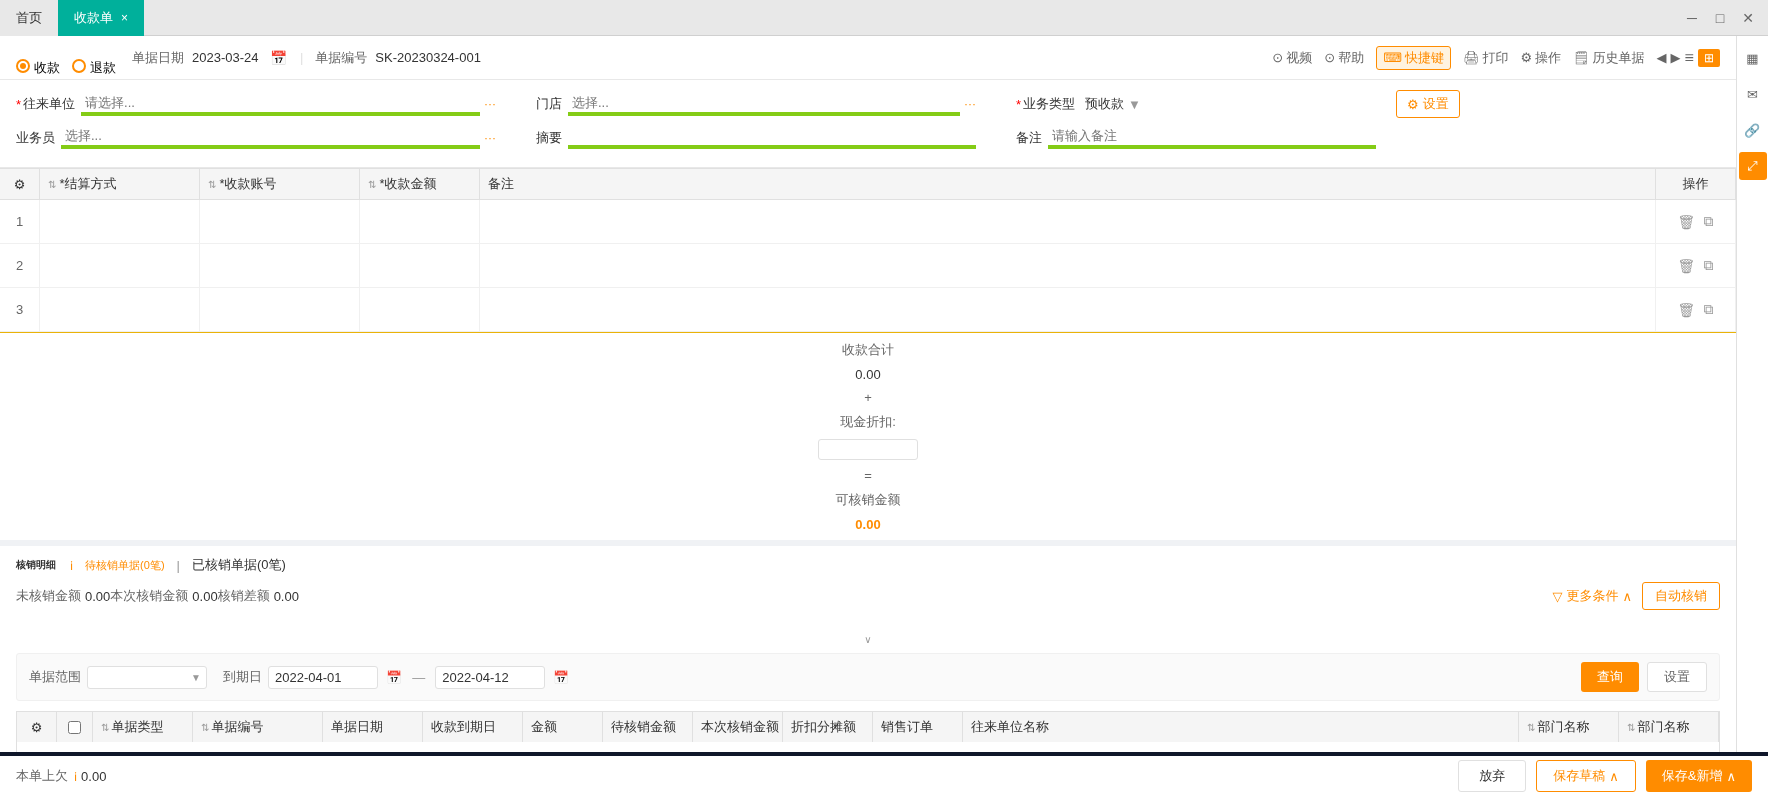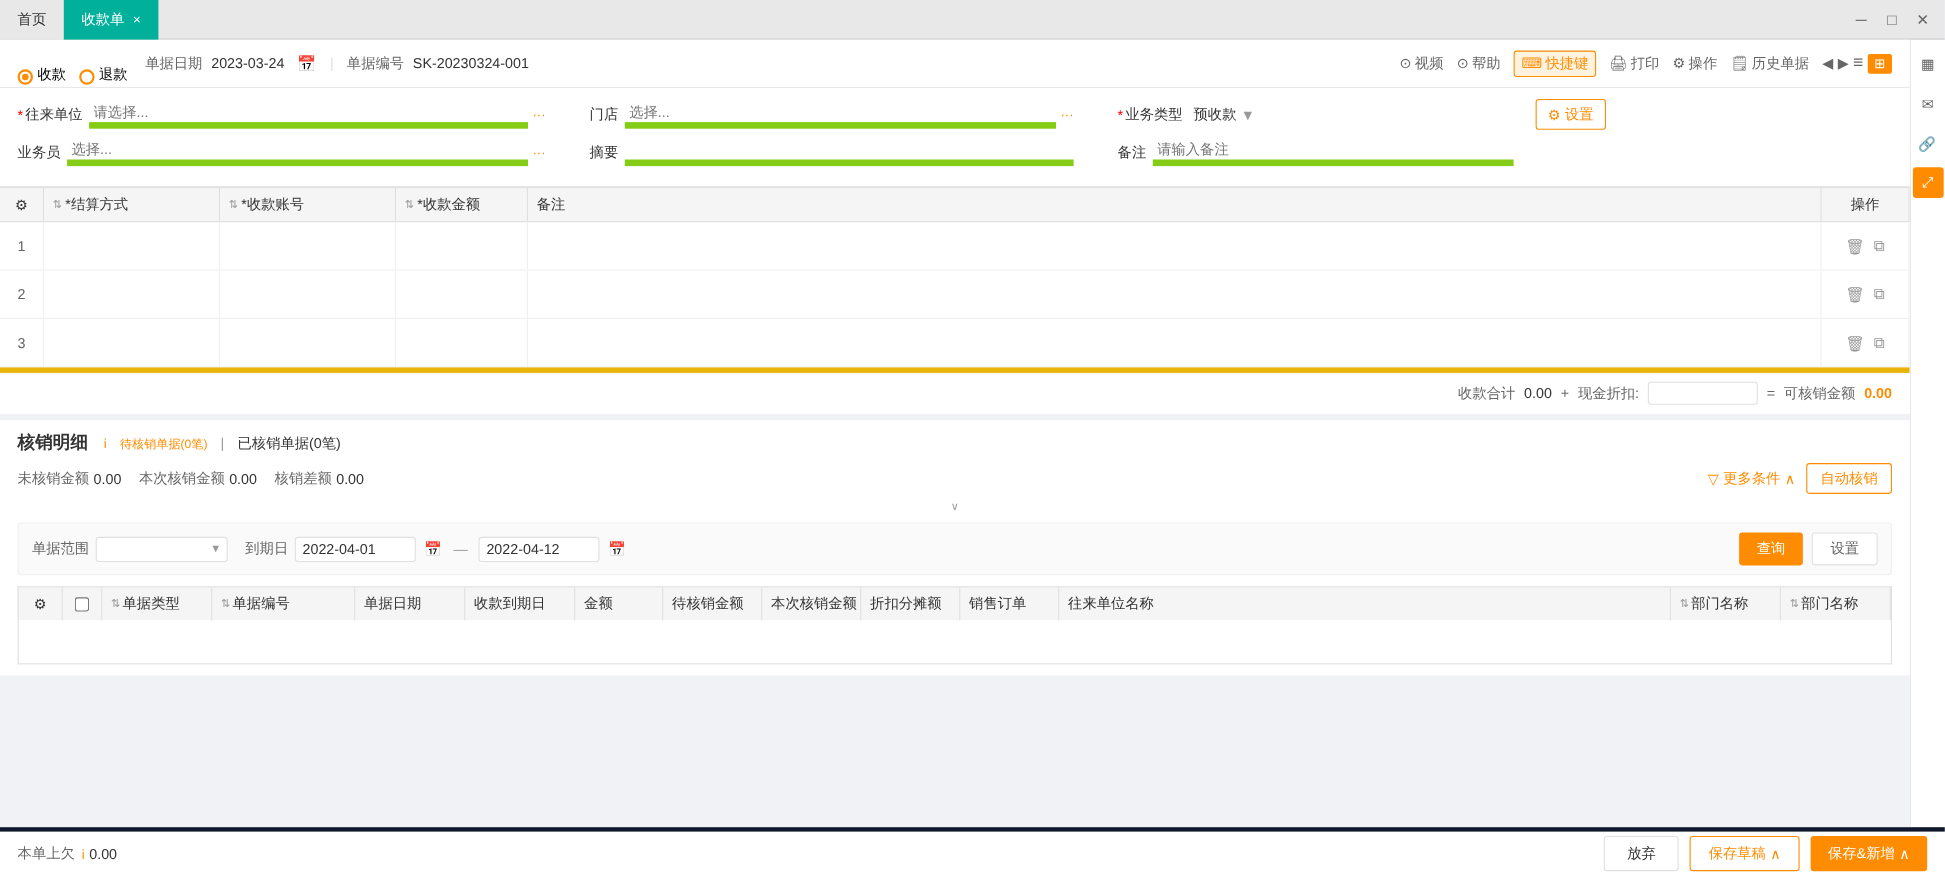--- a/index.html
+++ b/index.html
@@ -21,21 +21,21 @@
     .tab-close { font-size: 12px; cursor: pointer; color: #fff; }
     .tab-bar-right { margin-left: auto; display: flex; align-items: center; gap: 4px; padding-right: 8px; }
     .win-btn { width: 24px; height: 24px; display: flex; align-items: center; justify-content: center; cursor: pointer; color: #666; font-size: 14px; }
 
     
     .toolbar {
       display: flex; align-items: center; background: #fff; height: 44px;
       padding: 0 16px; border-bottom: 1px solid #e8e8e8; gap: 8px;
     }
     .radio-group { display: flex; align-items: center; gap: 12px; margin-right: 8px; }
-    .radio-item { display: flex; align-items: flex-end; gap: 4px; cursor: pointer; margin-top: 20px; }
+    .radio-item { display: flex; align-items: flex-start; gap: 4px; cursor: pointer; margin-top: 20px; }
     .radio-dot { width: 14px; height: 14px; border-radius: 50%; border: 2px solid #ff8c00; background: #fff; display: flex; align-items: center; justify-content: center; }
     .radio-dot.checked::after { content: ''; width: 6px; height: 6px; border-radius: 50%; background: #ff8c00; display: block; }
     .toolbar-label { color: #666; font-size: 13px; }
     .toolbar-value { color: #333; font-size: 13px; margin-right: 4px; }
     .toolbar-icon { color: #ff8c00; cursor: pointer; font-size: 14px; }
     .toolbar-sep { color: #e0e0e0; margin: 0 4px; }
     .toolbar-right { margin-left: auto; display: flex; align-items: center; gap: 12px; }
     .toolbar-action { display: flex; align-items: center; gap: 3px; color: #666; cursor: pointer; font-size: 13px; }
     .toolbar-action.highlight { color: #ff8c00; background: #fff3e0; border: 1px solid #ff8c00; border-radius: 3px; padding: 2px 6px; }
     .settings-btn {
@@ -45,21 +45,21 @@
 
     
     .form-area {
       background: #fff; padding: 10px 16px; border-bottom: 1px solid #e8e8e8;
     }
     .form-row { display: flex; align-items: center; margin-bottom: 8px; gap: 0; }
     .form-field { display: flex; align-items: center; flex: 1; }
     .form-field-label { color: #333; font-size: 13px; white-space: nowrap; margin-right: 6px; }
     .required { color: #f00; margin-right: 2px; }
     .form-input {
-      flex: 1; border: none; border-bottom: 6px solid #84cc16; outline: none;
+      flex: 1; border: none; border-bottom: 4px solid #84cc16; outline: none;
       padding: 2px 4px; color: #0369a1; font-size: 13px; background: transparent;
     }
     .ellipsis-btn { color: #ff8c00; cursor: pointer; font-size: 12px; margin-left: 4px; }
     .dropdown-arrow { color: #999; cursor: pointer; margin-left: 4px; }
     .business-type-val { color: #333; font-size: 13px; margin-left: 4px; }
 
     
     .table-area { background: #fff; }
     .table-header {
       display: flex; background: #f5f5f5; border-top: 1px solid #e0e0e0;
@@ -86,37 +86,37 @@
     .td-settlement { width: 160px; }
     .td-account { width: 160px; }
     .td-amount { width: 120px; }
     .td-remark { flex: 1; }
     .td-action { width: 80px; justify-content: center; gap: 8px; }
     .action-icon { color: #999; cursor: pointer; font-size: 14px; }
 
     
     .summary-row {
       display: flex; justify-content: flex-end; align-items: center;
-      padding: 8px 16px; background: #fff; border-top: 5px solid #eab308;
-      gap: 8px; color: #666; font-size: 13px;
+      padding: 8px 16px; background: #fff; border-top: 1px solid #eab308;
+      gap: 8px; color: #666; font-size: 13px; flex-direction: column;
     }
     .summary-val { color: #333; }
     .summary-orange { color: #ff8c00; font-weight: bold; }
     .summary-input {
       border: 1px solid #e0e0e0; border-radius: 3px; padding: 2px 6px;
       width: 100px; outline: none; font-size: 13px;
     }
 
     
     .recon-section { background: #fff; margin-top: 6px; padding: 10px 16px; }
     .recon-header { display: flex; align-items: center; gap: 12px; margin-bottom: 8px; }
-    .recon-title { font-size: 16px; font-weight: bold; color: #333; }
+    .recon-title { font-size: 10px; font-weight: bold; color: #333; }
     .recon-tab { color: #ff8c00; font-size: 13px; cursor: pointer; }
     .recon-tab span { font-size: 11px; margin-top: 48px; }
-    .recon-stats { display: flex; align-items: center; gap: 16px; margin-bottom: 6px; }
+    .recon-stats { display: flex; align-items: center; margin-bottom: 24px; }
     .recon-stat { display: flex; align-items: center; gap: 4px; color: #666; font-size: 13px; }
     .recon-stat-val { color: #333; }
     .recon-stat-right { margin-left: auto; display: flex; align-items: center; gap: 10px; }
     .filter-btn { display: flex; align-items: center; gap: 4px; color: #ff8c00; cursor: pointer; font-size: 13px; }
     .auto-recon-btn {
       background: #fff; border: 1px solid #ff8c00; color: #ff8c00;
       padding: 4px 12px; border-radius: 3px; cursor: pointer; font-size: 13px;
     }
 
     

